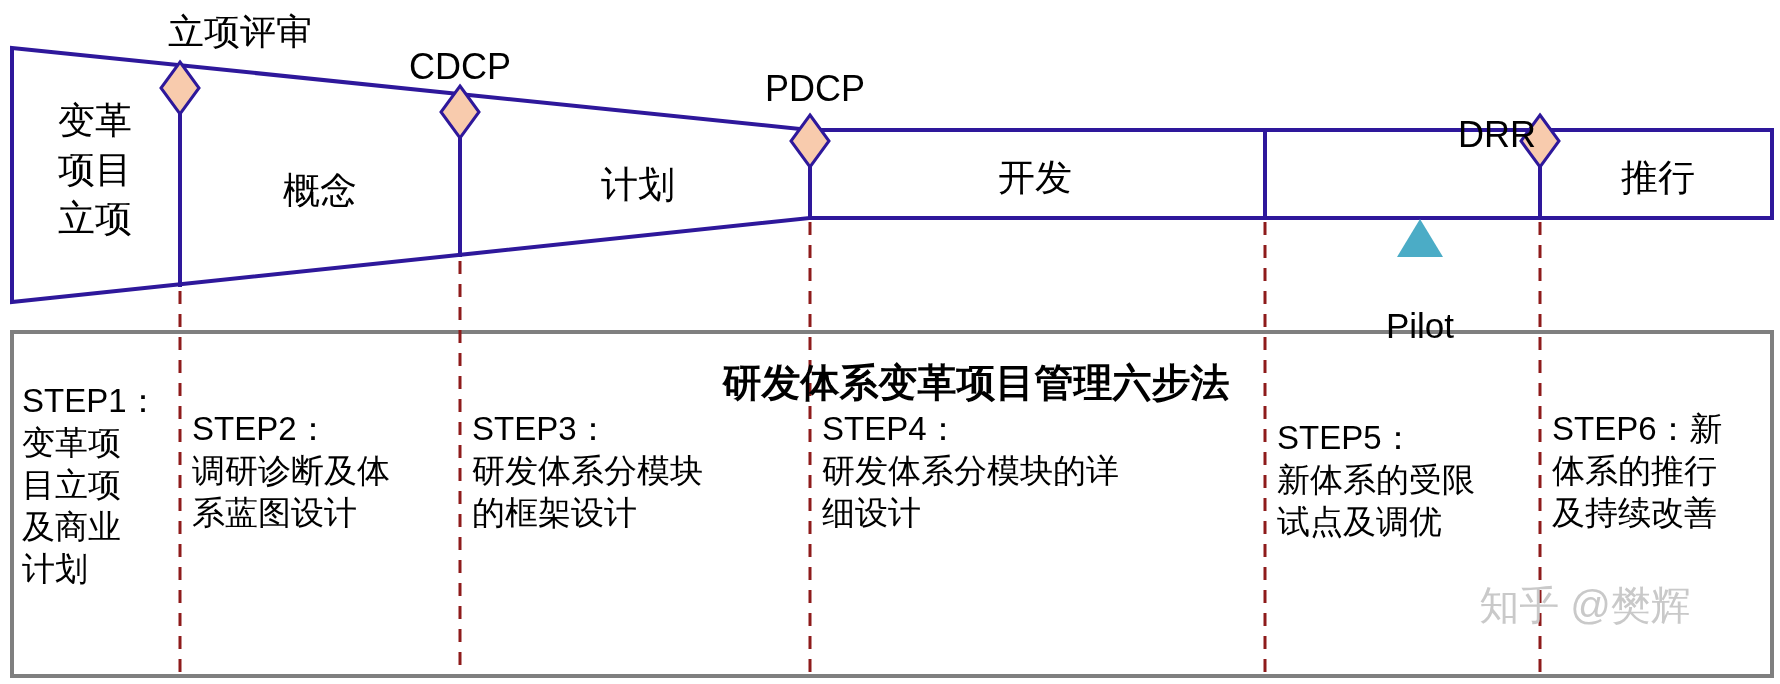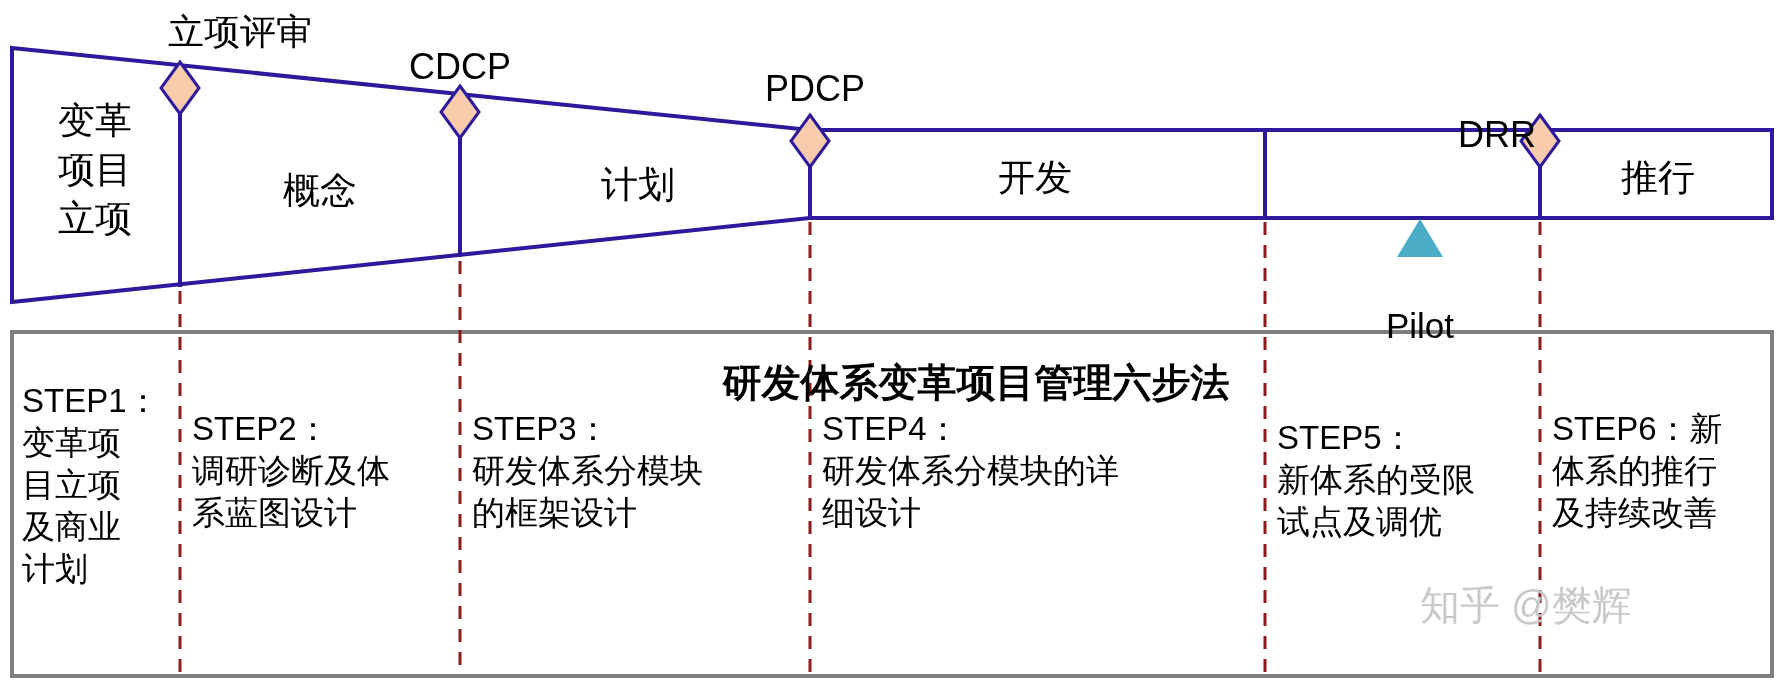--- a/index.html
+++ b/index.html
@@ -42,21 +42,21 @@
   #lbl-title { left: 180px; top: 356px; width: 1592px; font-size: 39px; font-weight: bold; }
   .step { font-size: 33px; line-height: 42px; }
   #step-0 { left: 22px;  top: 380px; width: 150px; }
   #step-1 { left: 192px; top: 408px; width: 262px; }
   #step-2 { left: 472px; top: 408px; width: 332px; }
   #step-3 { left: 822px; top: 408px; width: 442px; }
   #step-4 { left: 1277px; top: 417px; width: 256px; }
   #step-5 { left: 1552px; top: 408px; width: 214px; }
 
   
-  #watermark { left: 1420px; top: 578px; width: 330px; font-size: 40px; color: #c9c9c9; text-align: left; z-index: 6; }
+  #watermark { left: 1420px; top: 578px; width: 330px; font-size: 40px; color: #c9c9c9; text-align: center; z-index: 6; }
 </style>
 </head>
 <body>
 
 <div class="canvas">
 
   <svg width="1780" height="684" viewBox="0 0 1780 684">
 
     <polygon points="12,48 810,130 810,218 12,302" fill="#ffffff" stroke-width="4" stroke="#2E189B"></polygon>
 

